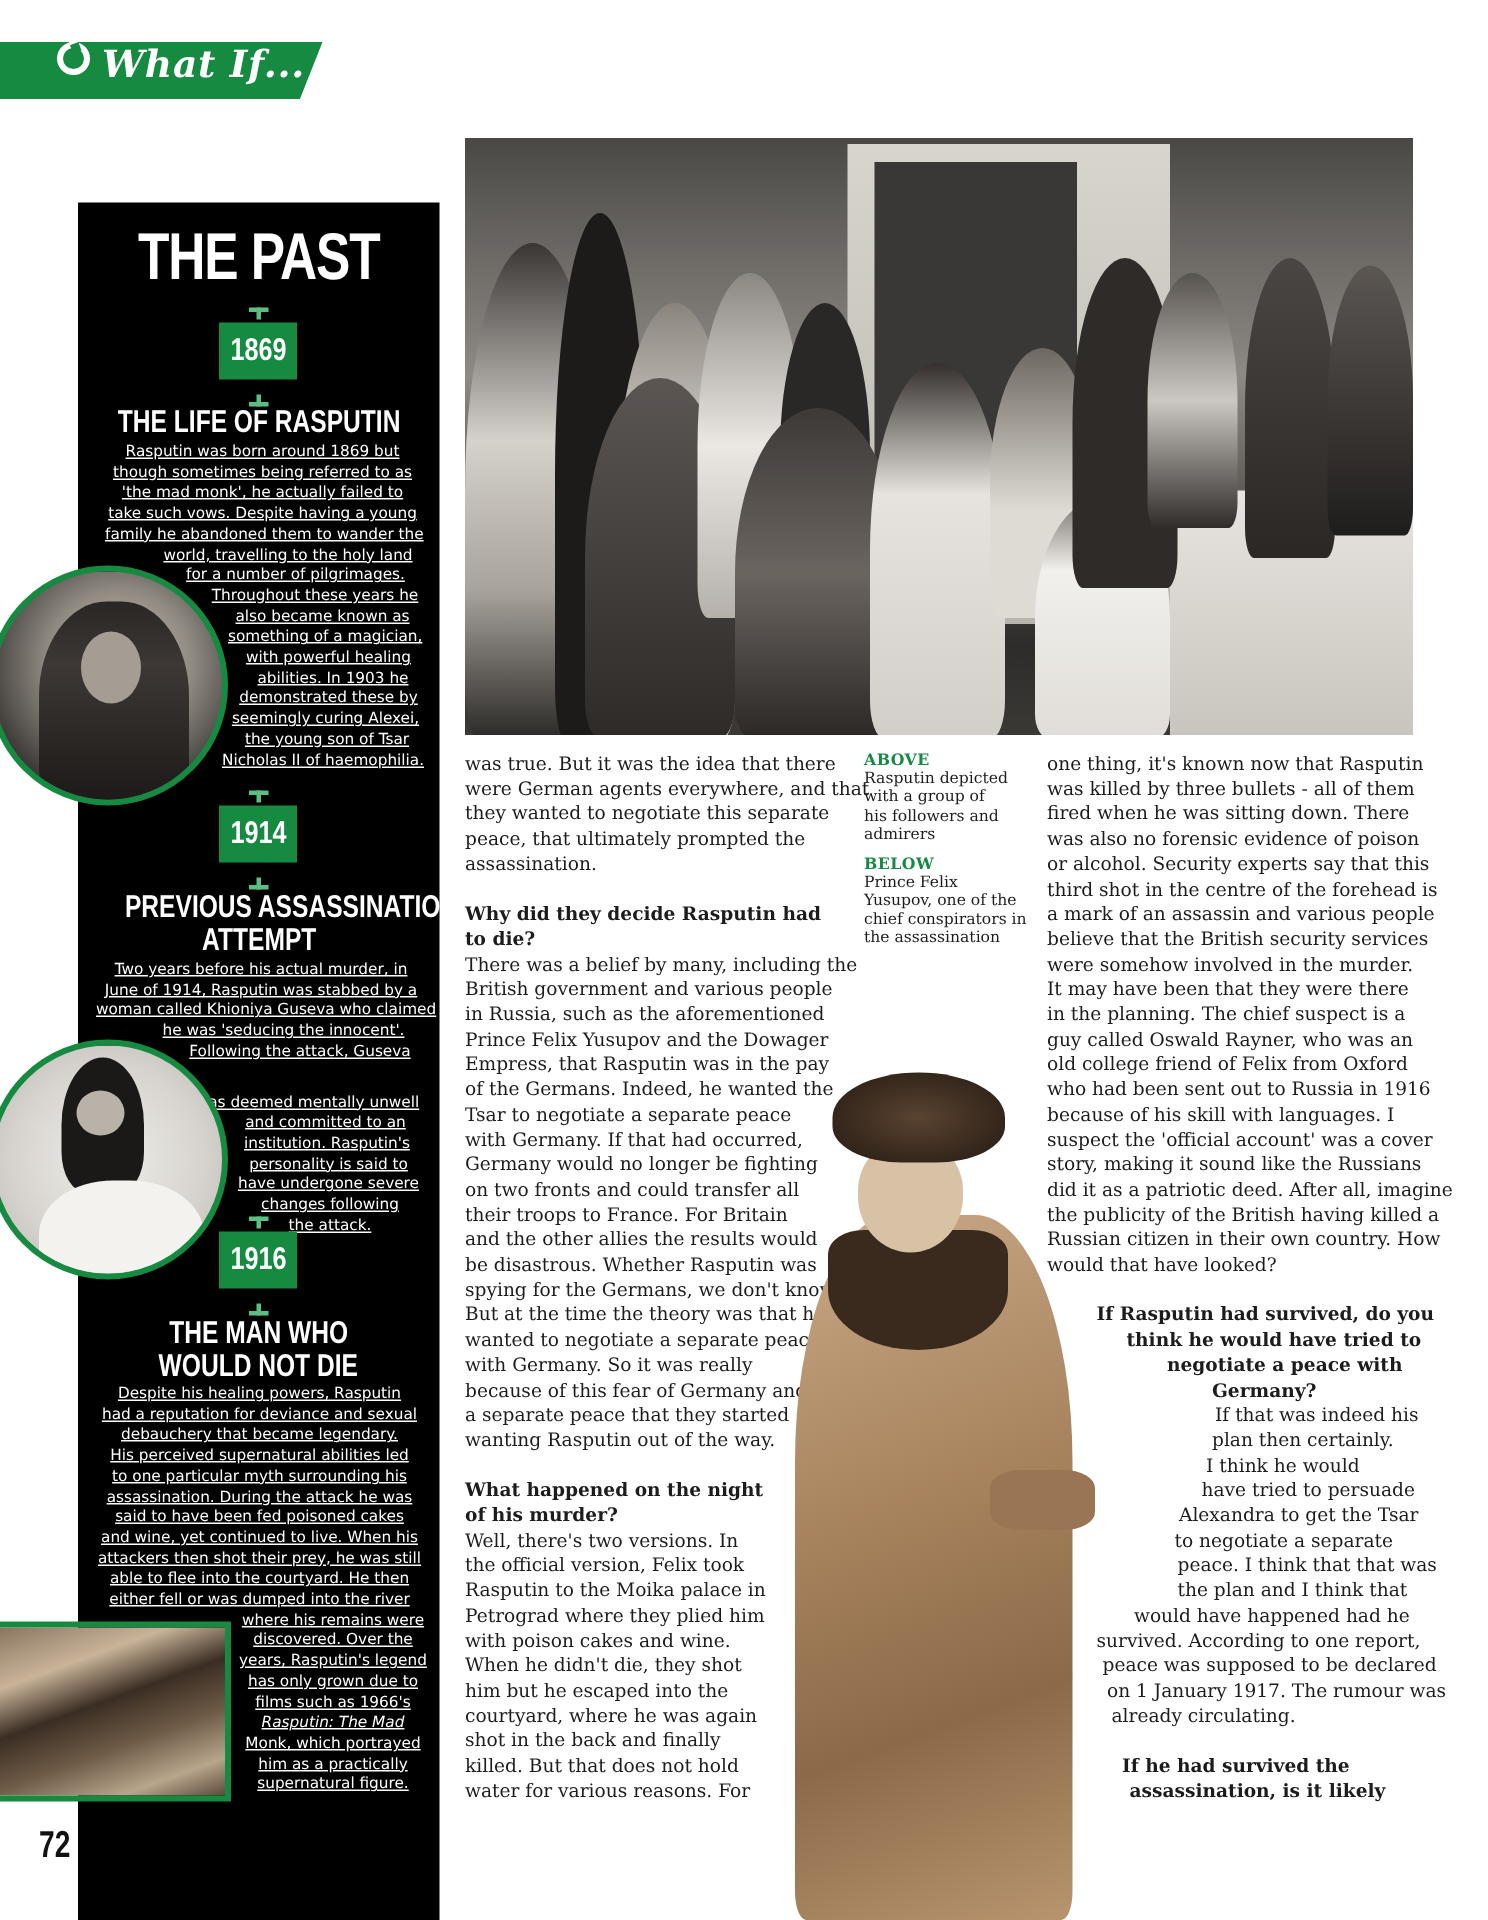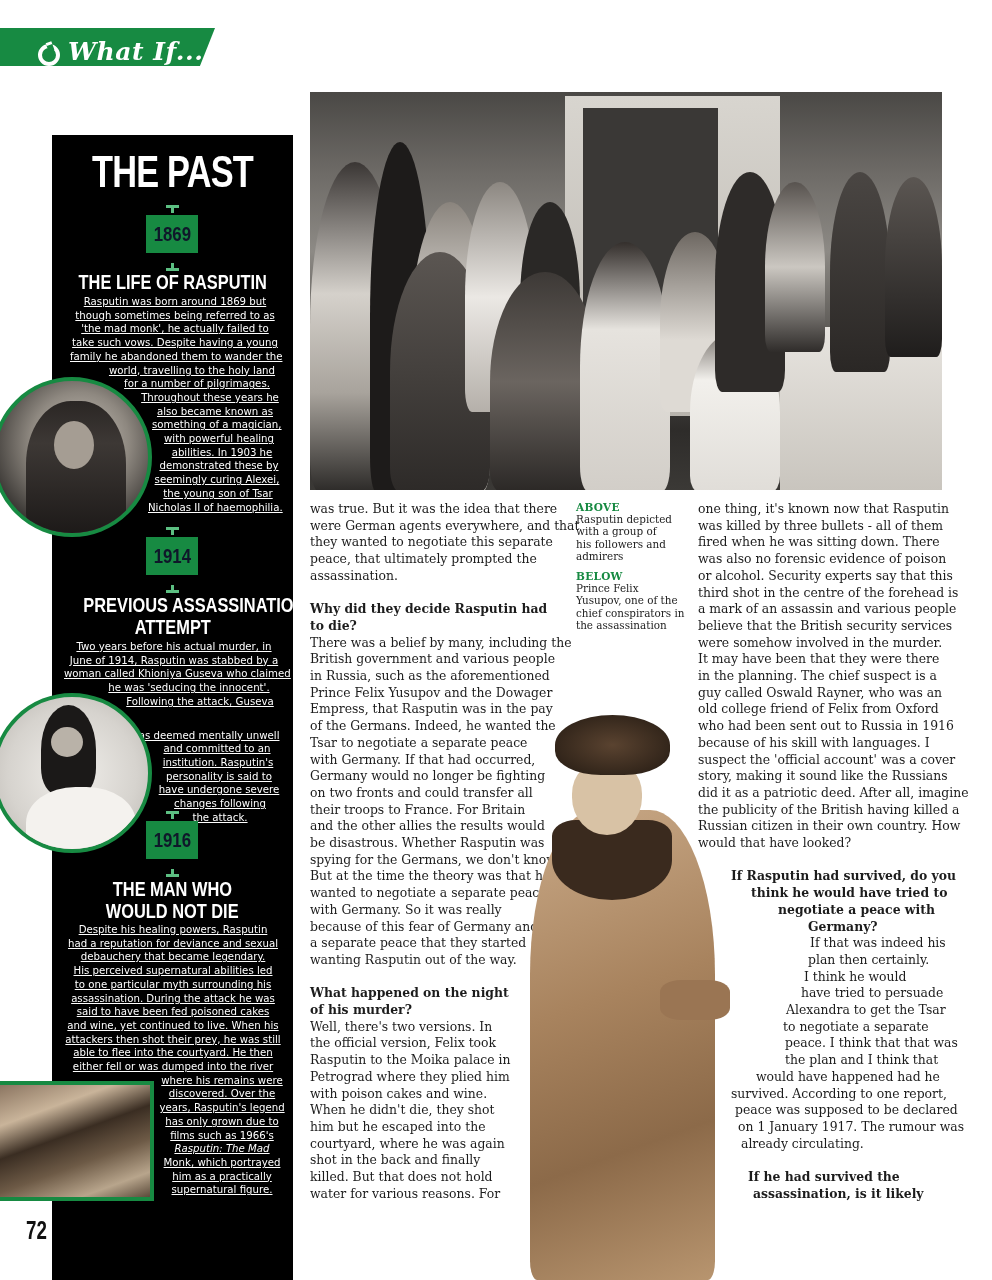--- a/index.html
+++ b/index.html
@@ -1,37 +1,37 @@
 <!DOCTYPE html>
 <html><head>
 <meta charset="utf-8">
 <style>
   html, body { margin: 0; padding: 0; }
   body { width: 992px; height: 1280px; position: relative; background: #ffffff; overflow: hidden; font-family: "DejaVu Serif", serif; color: #1c1c1c; }
 
   
   .banner { position: absolute; left: 0; top: 28px; width: 215px; height: 38px; background: #178a42;
-    clip-path: polygon(0 0, 100% 0, 93% 100%, 0 100%); display: flex; align-items: flex-end; }
+    clip-path: polygon(0 0, 100% 0, 93% 100%, 0 100%); display: flex; align-items: flex-start; }
   .banner-icon { width: 22px; height: 22px; margin-left: 38px; border: 4px solid #fff; border-radius: 50%; box-sizing: border-box; position: relative; }
   .banner-icon::after { content: ""; position: absolute; top: -6px; left: 5px; width: 6px; height: 6px; background: #178a42; border-top: 3px solid #fff; transform: rotate(-20deg); }
   .banner-text { color: #fff; font-family: "DejaVu Serif", serif; font-style: italic; font-weight: bold; font-size: 25px; margin-left: 8px; letter-spacing: 0.5px; }
 
   
   .sidebar { position: absolute; left: 52px; top: 135px; width: 241px; height: 1145px; background: #000; }
   .sb-title { position: absolute; left: 0; width: 241px; top: 12px; text-align: center; color: #fff;
     font-family: "Liberation Sans", sans-serif; font-weight: bold; font-size: 44px; letter-spacing: -1px; transform: scaleX(0.78); transform-origin: center; }
 
   .year { position: absolute; left: 97px; width: 46px; height: 48px; }
   .year .tick { position: absolute; left: 22px; width: 3px; height: 8px; background: #5cbf82; }
   .year .tick.top { top: -10px; }
   .year .tick.bot { bottom: -10px; }
   .year .tick::before { content: ""; position: absolute; left: -5px; width: 13px; height: 3px; background: #5cbf82; }
   .year .tick.top::before { top: 0; }
   .year .tick.bot::before { bottom: 0; }
-  .year .box { position: absolute; left: -3px; top: 0; width: 52px; height: 38px; background: #178a42; color: #0f172a;
+  .year .box { position: absolute; left: -3px; top: 0; width: 52px; height: 38px; background: #178a42; color: #ffffff;
     font-family: "Liberation Sans", sans-serif; font-weight: bold; font-size: 21px; display: flex; align-items: center; justify-content: center; }
   .year .box span { display: inline-block; transform: scaleX(0.8); }
 
   .sb-head { position: absolute; left: 0; width: 241px; text-align: center; color: #fff;
     font-family: "Liberation Sans", sans-serif; font-weight: bold; font-size: 21px; line-height: 22px; }
   .sb-head span { display: inline-block; transform: scaleX(0.78); white-space: nowrap; }
   .sb-body { position: absolute; color: #fff; font-family: "DejaVu Sans", sans-serif; font-size: 10.2px; line-height: 13.7px; text-align: center; }
   .sb-body .ln { display: block; white-space: nowrap; text-decoration: underline; }
 
   

